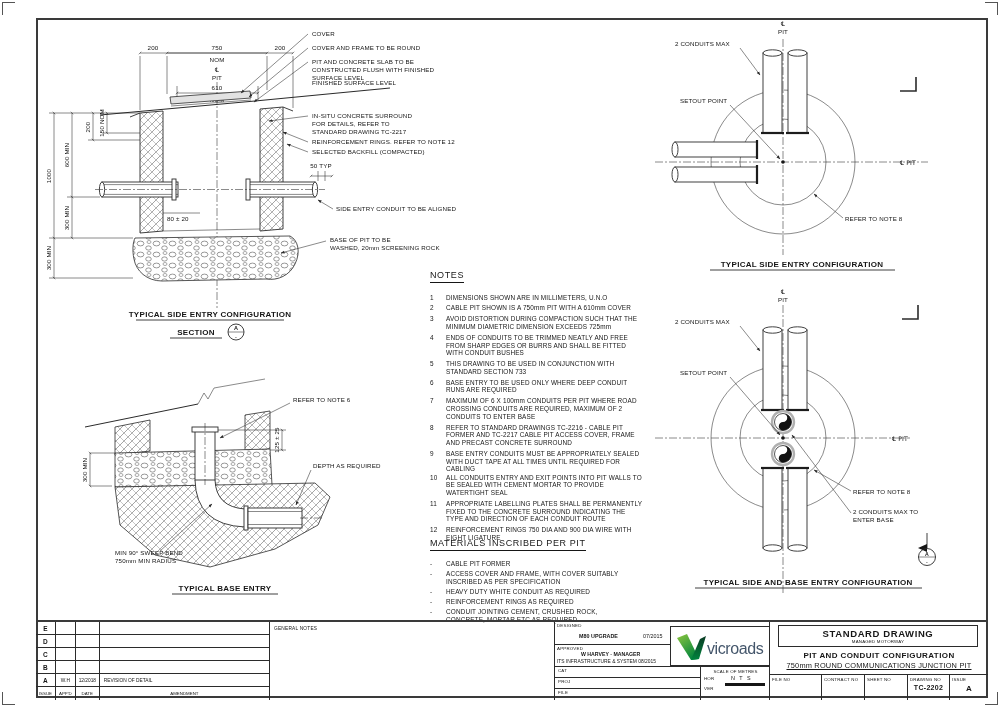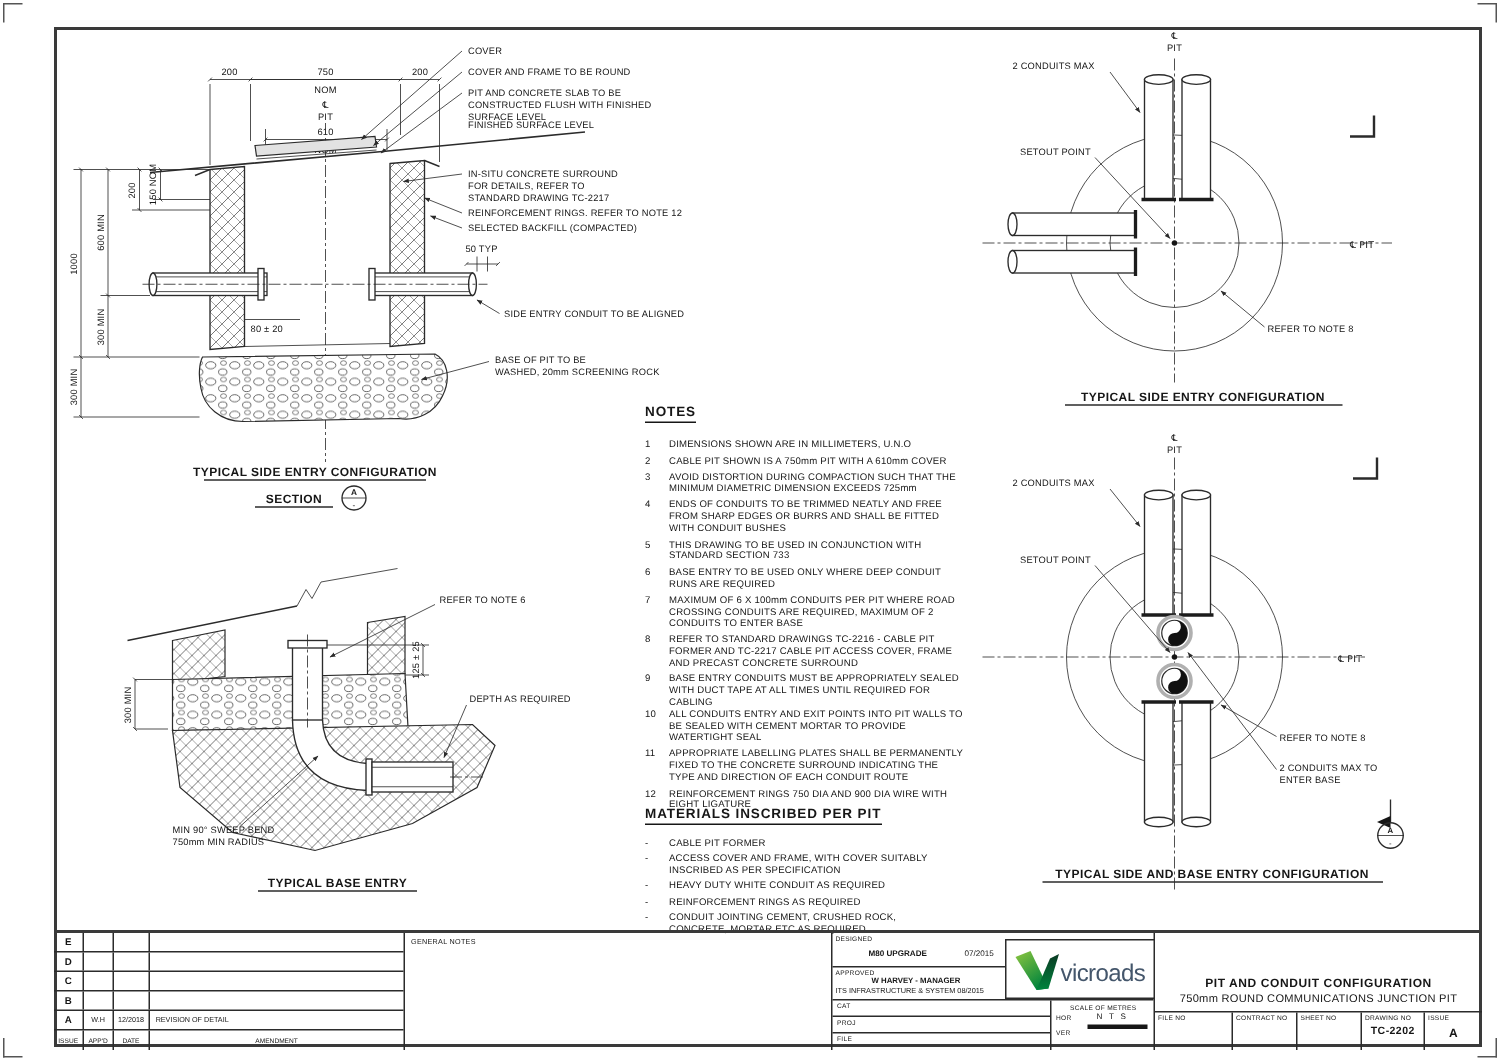--- a/index.html
+++ b/index.html
@@ -14,21 +14,21 @@
   .ln { stroke:#2b2b2b; stroke-width:.9; fill:none; }
   .thin { stroke:#2b2b2b; stroke-width:.55; fill:none; }
   .cl { stroke:#2b2b2b; stroke-width:.55; fill:none; stroke-dasharray:8 2 2 2; }
   .heavy { stroke:#1c1c1c; stroke-width:2.2; fill:none; }
   .whitefill { fill:#ffffff; stroke:#2b2b2b; stroke-width:.9; }
   
   .corner { position:absolute; width:13px; height:13px; }
   
   #frame { position:absolute; left:36px; top:18px; width:952px; height:680px; border:2px solid #3a3a3a; }
   
-  .sec-title { display:inline-block; font-size:9px; font-weight:bold; letter-spacing:.6px;
+  .sec-title { display:inline-block; font-size:9px; font-weight:normal; letter-spacing:.6px;
                border-bottom:1.2px solid #161616; padding-bottom:1.5px;text-align:center; }
   .note { display:flex; margin-bottom:3.2px; font-size:6.4px; line-height:7.7px; letter-spacing:.15px; }
   .note .nn { width:16px; flex:none; }
   .note .ntxt { width:197px; }
   .mat { display:flex; margin-bottom:2.6px; font-size:6.4px; line-height:7.7px; letter-spacing:.15px; }
   .mat .dash { width:16px; flex:none; }
   .mat .mtxt { width:190px; }
   
   #tblock { position:absolute; left:36px; top:620px; width:952px; height:78px; border-top:2px solid #3a3a3a; font-size:5px; }
   .cell-label { font-size:4.4px; letter-spacing:.2px; }
@@ -531,22 +531,26 @@
           </linearGradient>
         </defs>
         <polygon points="1,5 11,1 23,26 15,27" fill="url(#lg1)"></polygon>
         <polygon points="15,27 23,26 30,3 24,6" fill="url(#lg2)"></polygon>
         <text x="31" y="21" style="font-size:16px;font-weight:500;letter-spacing:-0.4px;fill:#44566b;">vicroads</text>
       </svg>
     </div>
   </div>
 
   <div id="rightblock">
+    <div id="headbox">
+      <div style="font-size:9.5px;font-weight:bold;letter-spacing:.6px;">STANDARD DRAWING</div>
+      <div class="cell-label">MANAGED MOTORWAY</div>
+    </div>
     <div style="position:absolute;top:29px;left:0;right:0;text-align:center;font-size:8px;font-weight:bold;letter-spacing:.4px;">PIT AND CONDUIT CONFIGURATION</div>
-    <div style="position:absolute;top:39px;left:0;right:0;text-align:center;font-size:7.4px;letter-spacing:.2px;">750mm ROUND COMMUNICATIONS JUNCTION PIT</div>
+    <div style="position:absolute;top:39px;left:0;right:0;text-align:center;font-size:7.4px;letter-spacing:.2px;text-decoration:underline;">750mm ROUND COMMUNICATIONS JUNCTION PIT</div>
     <div id="botrow">
       <div style="width:52px;"><span class="cell-label">FILE NO</span></div>
       <div style="width:43px;"><span class="cell-label">CONTRACT NO</span></div>
       <div style="width:43px;"><span class="cell-label">SHEET NO</span></div>
       <div style="width:42px;">
         <span class="cell-label">DRAWING NO</span>
         <span class="bval">TC-2202</span>
       </div>
       <div style="width:38px;">
         <span class="cell-label">ISSUE</span>

